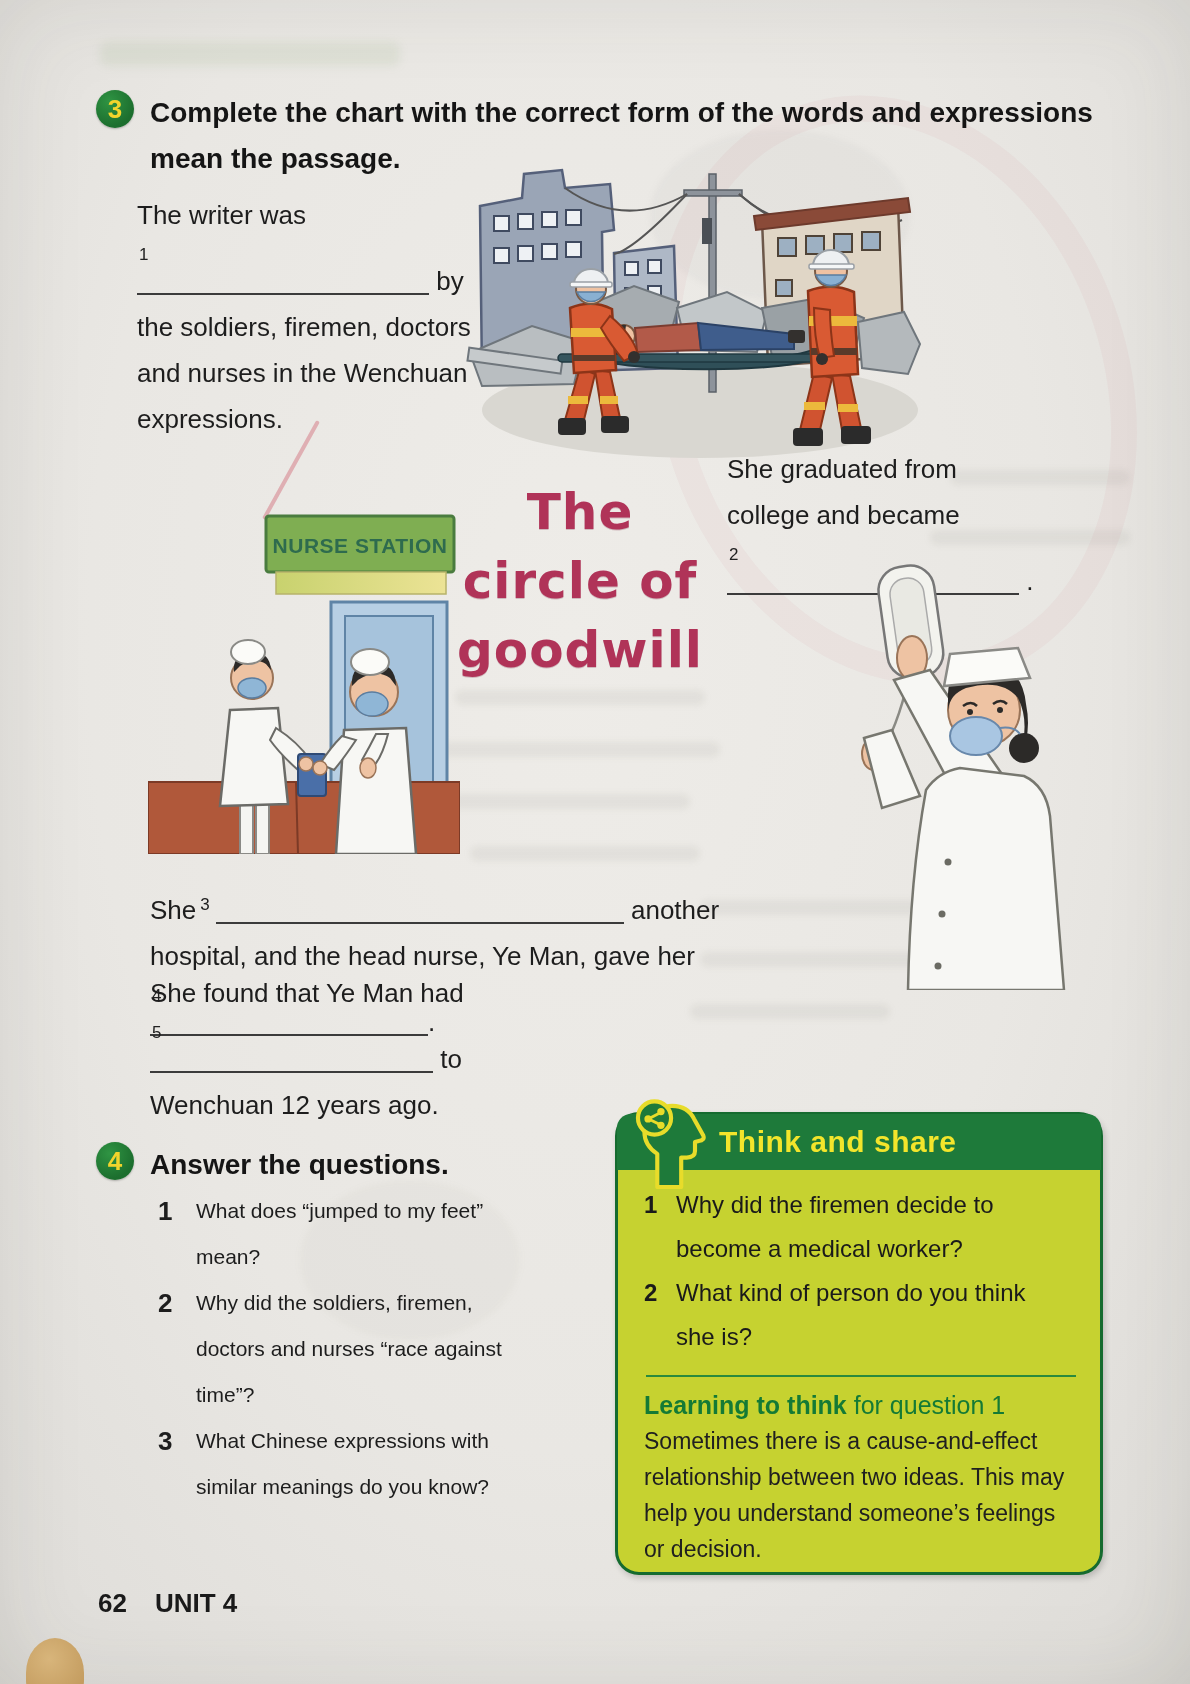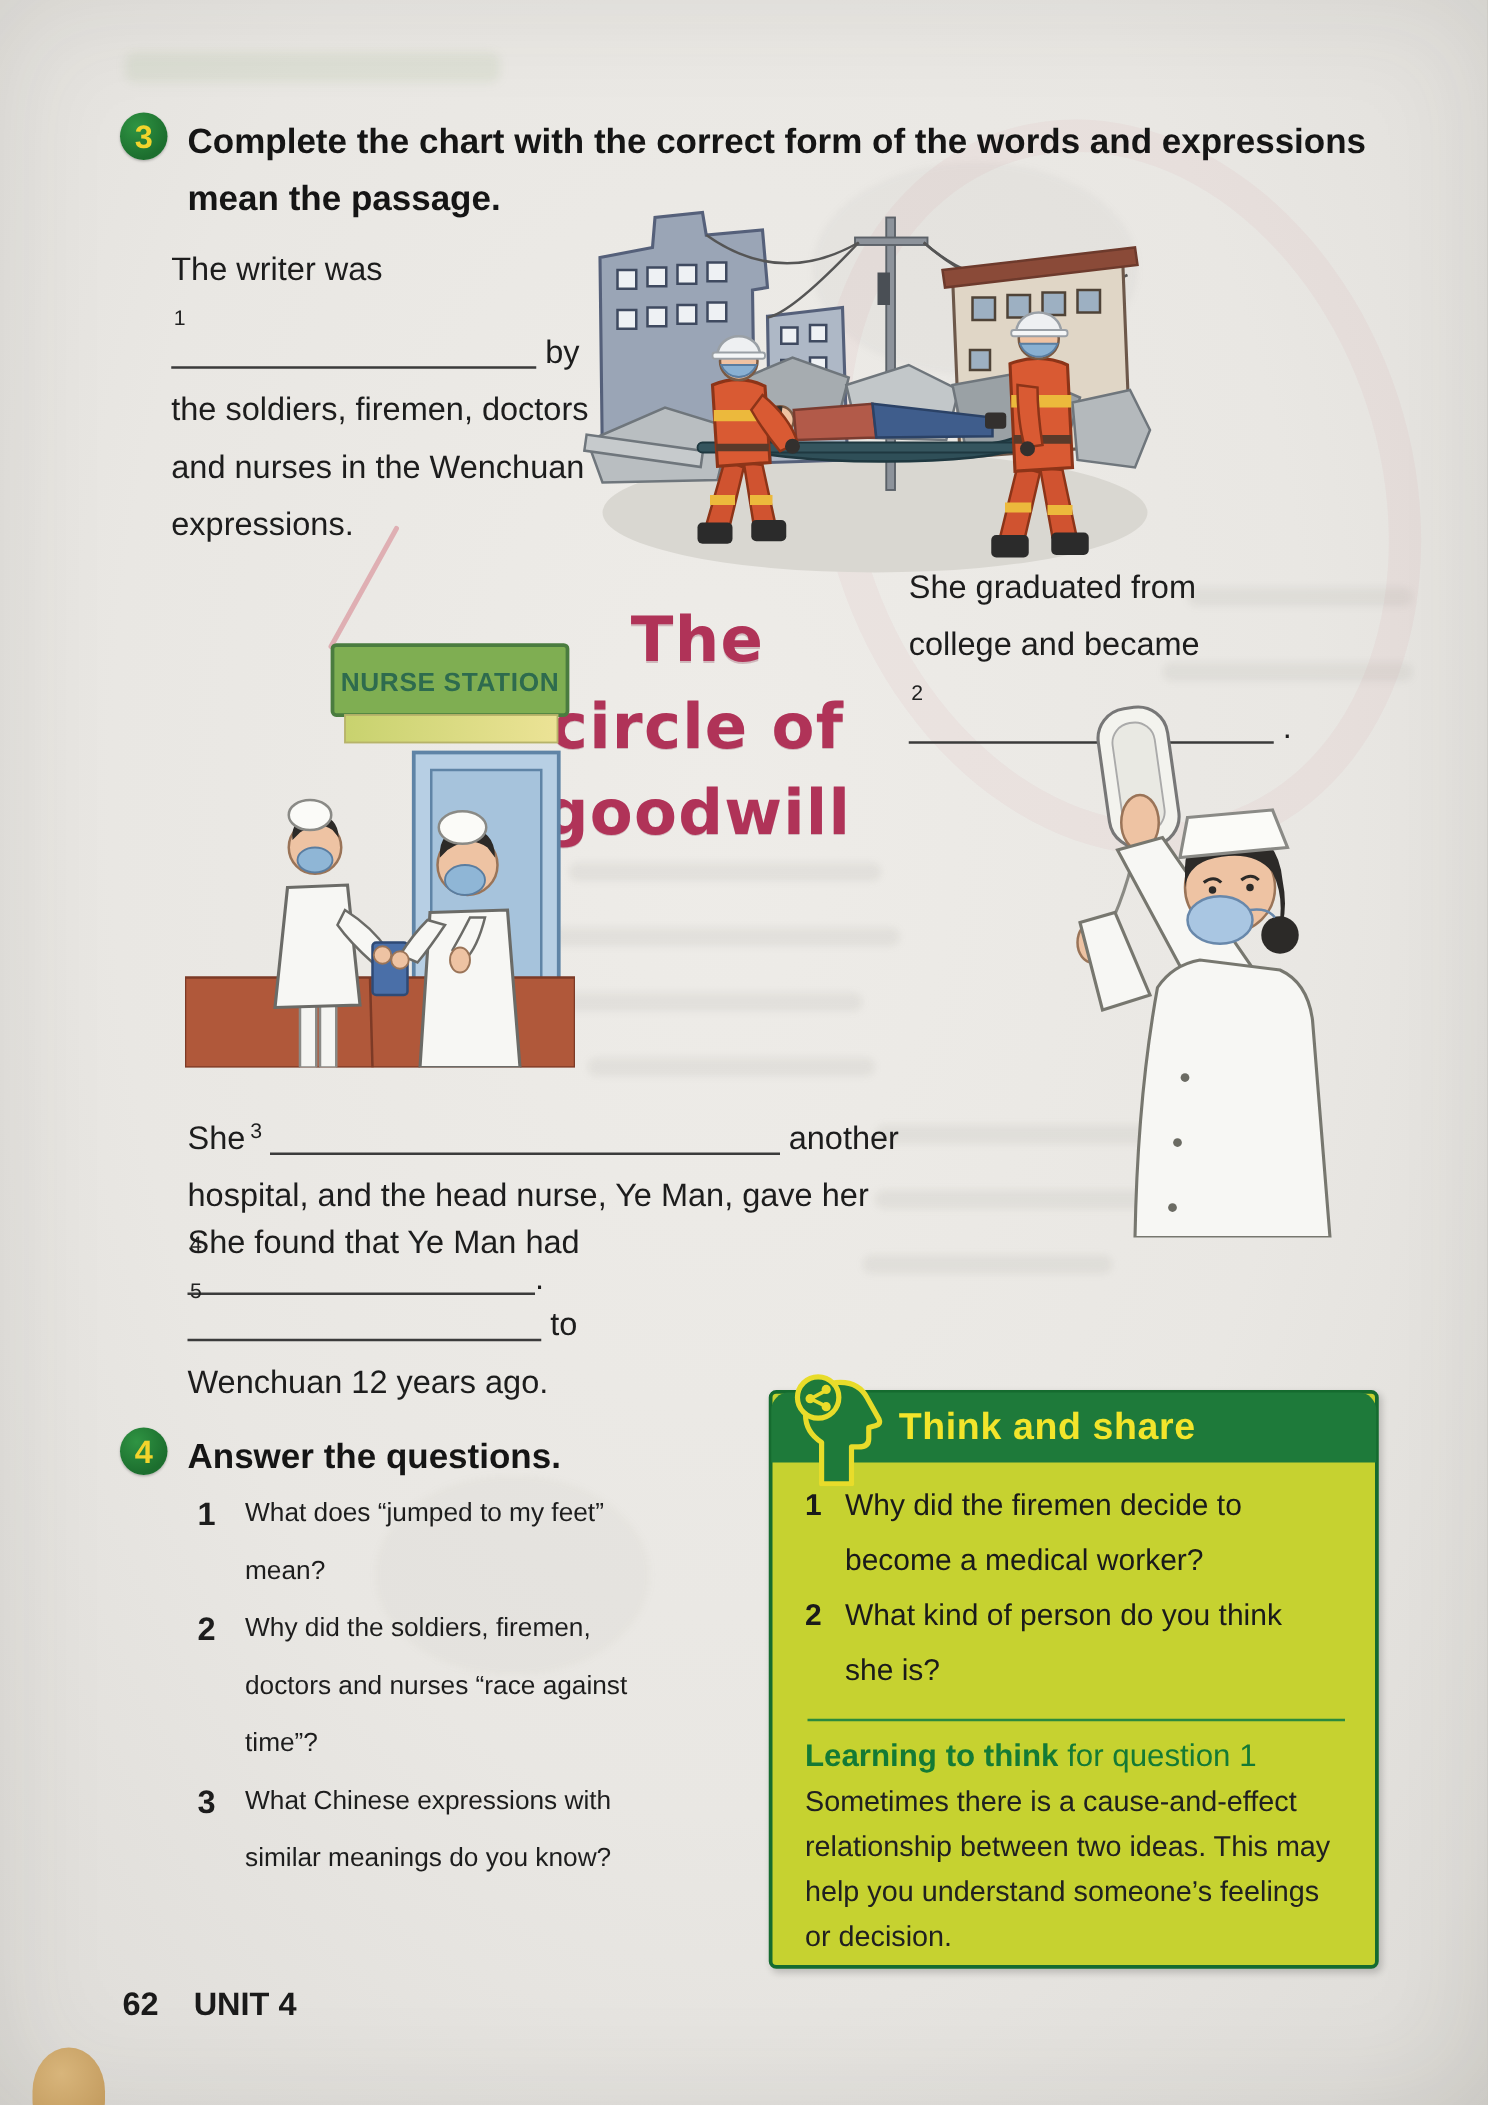--- a/index.html
+++ b/index.html
@@ -27,21 +27,21 @@
   sup.bnum { font-size:17px; vertical-align:9px; margin:0 6px 0 4px; }
   .goodwill { width:270px; text-align:center; color:#b03358;
     font-family:"DejaVu Sans", sans-serif; font-weight:bold;
     font-size:50px; line-height:69px; letter-spacing:1px;
     text-shadow: 0 1px 0 rgba(120,30,60,0.25); }
   .q-row { display:flex; gap:12px; }
   .q-num { flex:0 0 26px; font-weight:bold; font-size:26px; line-height:46px; }
   .q-lines div { font-size:21px; line-height:46px; }
   
   .ts-box { position:absolute; left:615px; top:1112px; width:488px; height:463px;
-    background:#c6d230; border:3px solid #156b2f; border-radius:6px;
+    background:#c6d230; border:3px solid #156b2f; border-radius:24px;
     box-shadow: 2px 3px 6px rgba(0,0,0,0.18); }
   .ts-header { position:absolute; left:-1px; top:-1px; width:calc(100% + 2px); height:56px;
     background:#1e7a3a; border-radius:14px 14px 0 0;
     color:#f3e52b; font-weight:bold; font-size:30px; line-height:56px;
     padding-left:102px; letter-spacing:0.5px; }
   .ts-icon { position:absolute; left:8px; top:-22px; width:92px; height:96px; }
   .ts-body { position:absolute; left:0; top:56px; width:100%; padding:12px 22px 0 26px; }
   .ts-q { display:flex; gap:10px; }
   .ts-qnum { flex:0 0 22px; font-weight:bold; font-size:24px; line-height:44px; color:#1a1a1a; }
   .ts-qlines div { font-size:24px; line-height:44px; color:#1a1a1a; }
@@ -191,21 +191,21 @@
       <rect x="349" y="190" width="46" height="7" fill="#5a3a2a"></rect>
       <path d="M352 150 Q352 180 358 200 L372 198 Q368 172 368 152 Z" fill="#d95a33" stroke="#8c3418" stroke-width="2"></path>
       <circle cx="360" cy="201" r="6" fill="#33302e"></circle>
       <circle cx="369" cy="113" r="16" fill="#efc2a2" stroke="#7a5a44" stroke-width="2"></circle>
       <path d="M354 117 a16 16 0 0 0 30 0 z" fill="#89b0d2" stroke="#5a7da0" stroke-width="1.5"></path>
       <path d="M351 108 a18 16 0 0 1 36 0 z" fill="#eef0f2" stroke="#9aa0a6" stroke-width="2"></path>
       <rect x="347" y="106" width="45" height="5" rx="2" fill="#f4f6f7" stroke="#9aa0a6" stroke-width="1.5"></rect>
     </g>
   </svg>
 
-  <div class="abs goodwill" style="left:423px; top:478px;">
+  <div class="abs goodwill" style="left:445px; top:478px;">
     <div>The</div>
     <div>circle of</div>
     <div>goodwill</div>
   </div>
 
   <div class="abs body-text" style="left:727px; top:446px; width:330px;">
     <div>She graduated from</div>
     <div>college and became</div>
     <div class="margin-num">2</div>
     <div>

